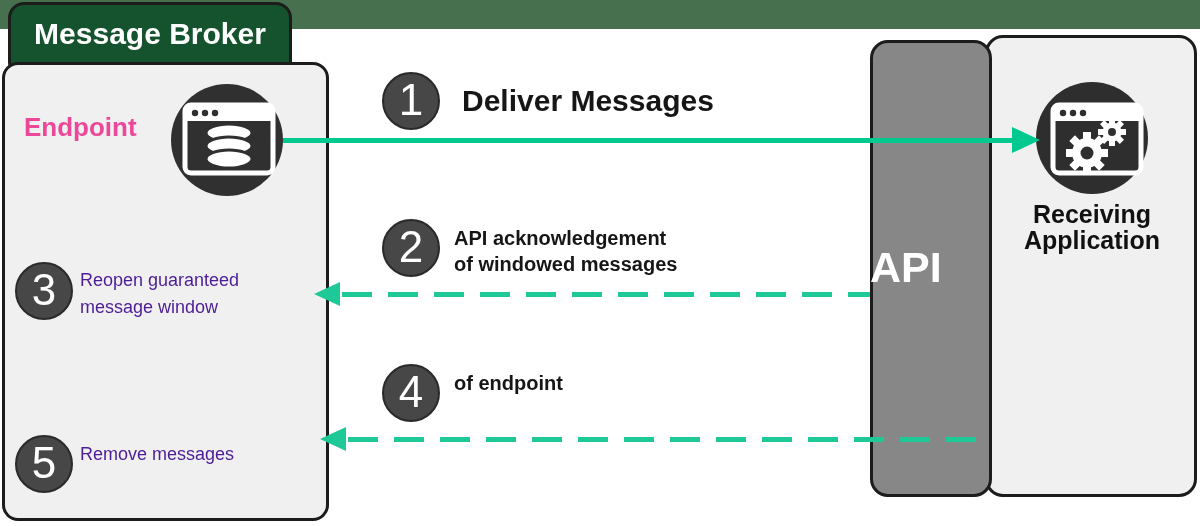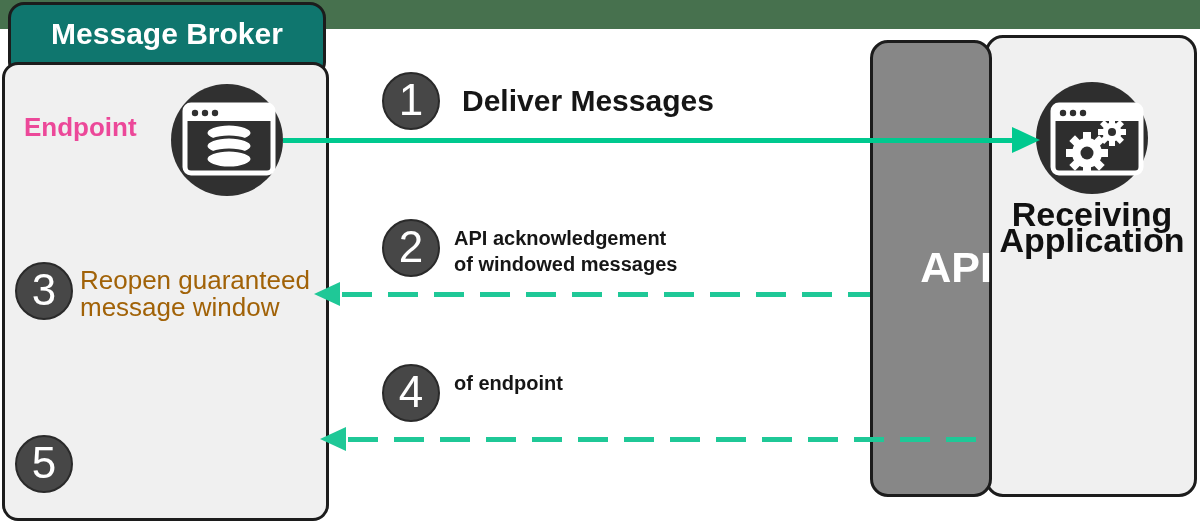--- a/index.html
+++ b/index.html
@@ -5,37 +5,37 @@
   * { margin: 0; padding: 0; box-sizing: border-box; }
   html, body { width: 1200px; height: 526px; background: #ffffff; overflow: hidden; }
   body { font-family: "Liberation Sans", sans-serif; position: relative; }
 
   .abs { position: absolute; }
 
   
   .bottom-band { left: 0; top: 497; width: 1200px; height: 29px; background: #47714E; z-index: 0; }
 
   
-  .mb-header { left: 8px; top: 2px; width: 318px; height: 76px; background: #0f766e;
+  .mb-header { left: 8px; top: 2px; width: 284px; height: 76px; background: #14532d;
                border: 3px solid #1c1c1c; border-radius: 16px; z-index: 1; }
   .mb-title { width: 100%; line-height: 58px; text-align: center; color: #ffffff;
               font-size: 30px; font-weight: bold; }
   .mb-body { left: 2px; top: 62px; width: 327px; height: 459px; background: #f0f0f0;
              border: 3px solid #1c1c1c; border-radius: 16px; z-index: 2; }
   .endpoint-label { left: 24px; top: 112px; font-size: 26px; font-weight: bold; color: #ec4899; z-index: 3; }
 
   
   .api-bar { left: 870px; top: 40px; width: 122px; height: 457px; background: #878787;
              border: 3px solid #1c1c1c; border-radius: 18px; z-index: 3; }
-  .api-label { left: 870px; top: 243px; width: 122px; text-align: right; color: #ffffff;
+  .api-label { left: 870px; top: 243px; width: 122px; text-align: left; color: #ffffff;
                font-size: 43px; font-weight: bold; z-index: 4; }
   .rx-box { left: 985px; top: 35px; width: 212px; height: 462px; background: #f0f0f0;
             border: 3px solid #1c1c1c; border-radius: 18px; z-index: 2; }
   .rx-label { left: 992px; top: 201px; width: 200px; text-align: center; color: #111111;
-              font-size: 34px; font-weight: bold; line-height: 26px; z-index: 4; }
+              font-size: 25px; font-weight: bold; line-height: 26px; z-index: 4; }
 
   
   .icon-svg { z-index: 5; }
 
   
   .num-circle { width: 58px; height: 58px; border-radius: 50%; background: #474747;
                 border: 2px solid #2a2a2a; color: #ffffff; display: flex; align-items: center;
                 justify-content: center; font-size: 44px; font-weight: 400; z-index: 6;
                 line-height: 1; padding-bottom: 3px; }
   .c1 { left: 382px; top: 72px; }
@@ -43,21 +43,21 @@
   .c3 { left: 15px;  top: 262px; }
   .c4 { left: 382px; top: 364px; }
   .c5 { left: 15px;  top: 435px; }
 
   
   .flow-label { color: #161616; z-index: 6; line-height: 26px; }
   .bold-label { font-weight: bold; font-size: 20px; }
   .l1 { left: 462px; top: 88px; font-size: 30px; }
   .l2 { left: 454px; top: 225px; }
   .l4 { left: 454px; top: 370px; }
-  .step-label { color: #a16207; font-size: 26px; line-height: 27px; z-index: 6; }
+  .step-label { color: #4c1d95; font-size: 18px; line-height: 27px; z-index: 6; }
   .l3 { left: 80px; top: 267px; }
   .l5 { left: 80px; top: 441px; }
 
   
   .arrow-line-solid { left: 283px; top: 138px; width: 731px; height: 5px; background: #00C98F; z-index: 7; }
   .head-right { left: 1012px; top: 127px; width: 0; height: 0; border-top: 13px solid transparent;
                 border-bottom: 13px solid transparent; border-left: 28px solid #00C98F; z-index: 7; }
   .arrow-dash { height: 5px; z-index: 7;
                 background: repeating-linear-gradient(to right, #1FC897 0 30px, transparent 30px 46px); }
   .d2 { left: 342px; top: 292px; width: 528px; }
@@ -94,20 +94,21 @@
   <span>3</span>
 </div>
 <div class="abs step-label l3">
   <div>Reopen guaranteed</div>
   <div>message window</div>
 </div>
 <div class="abs num-circle c5">
   <span>5</span>
 </div>
 <div class="abs step-label l5">
+  <div>Remove messages</div>
 </div>
 
 <div class="abs rx-box"></div>
 <div class="abs api-bar"></div>
 <div class="abs api-label">API</div>
 
 <svg class="abs icon-svg" style="left:1035px; top:81px;" width="114" height="114" viewBox="0 0 114 114">
   <circle cx="57" cy="57" r="56" fill="#2e2e2e"></circle>
   <rect x="18" y="24" width="88" height="68" rx="6" fill="#2e2e2e" stroke="#ffffff" stroke-width="5"></rect>
   <path d="M18 30 a6 6 0 0 1 6-6 h76 a6 6 0 0 1 6 6 v10 h-88 z" fill="#ffffff"></path>

